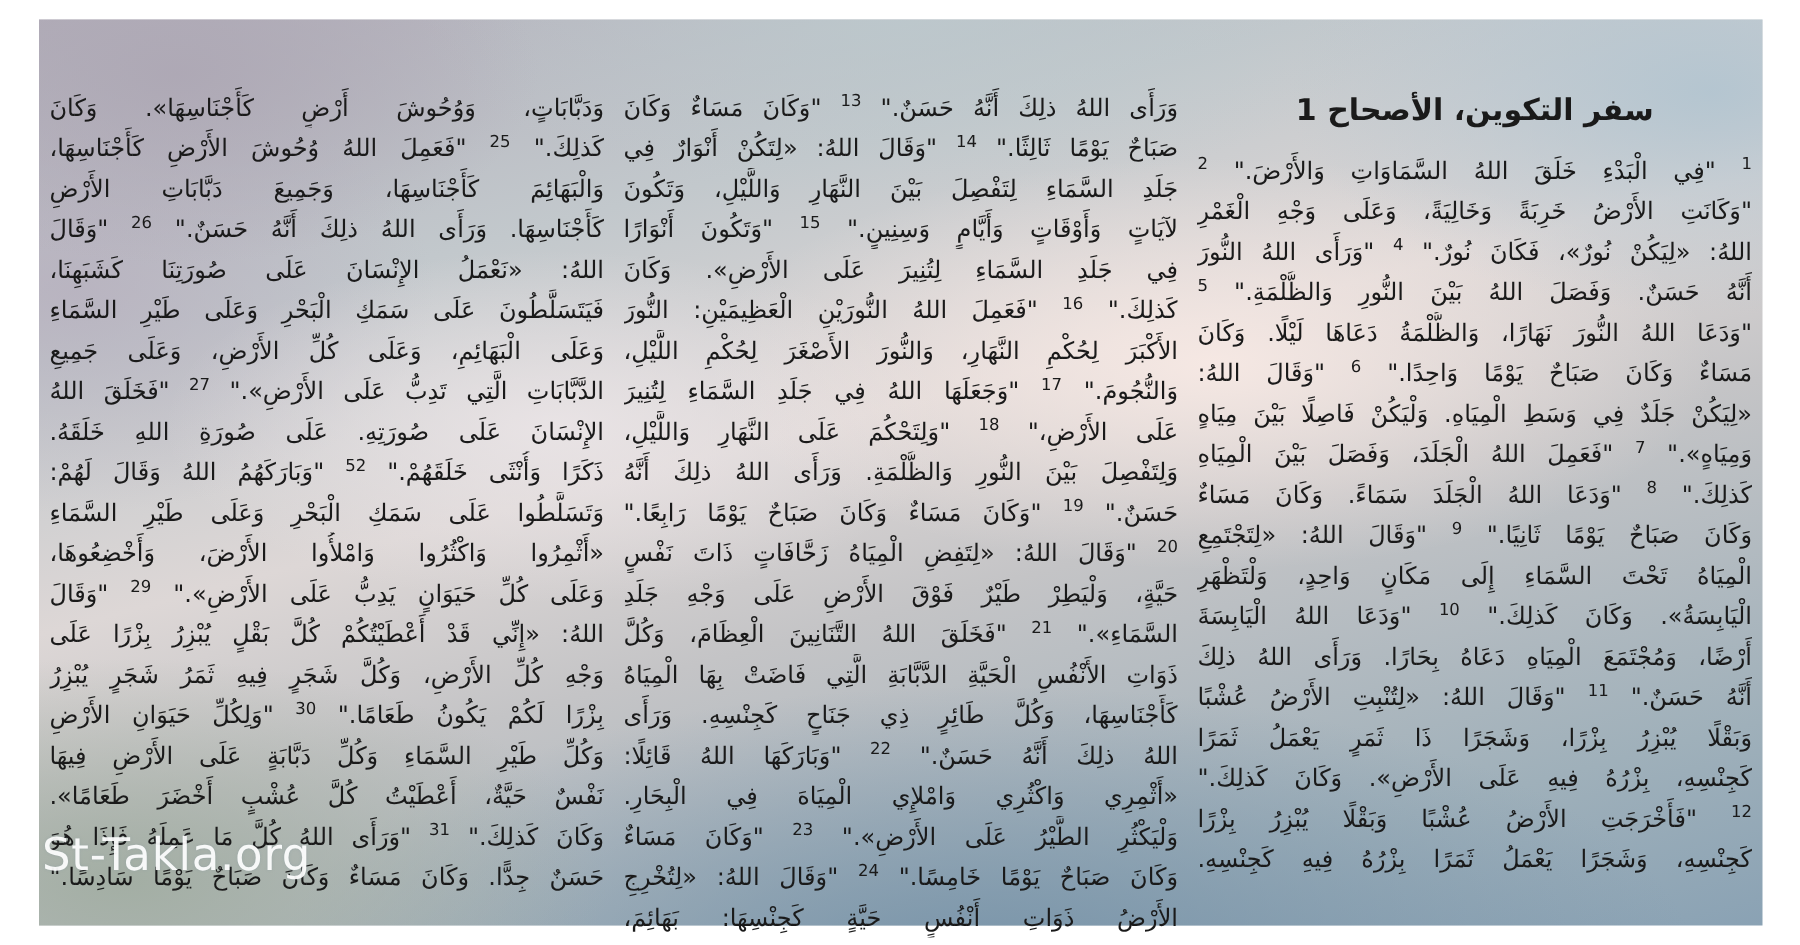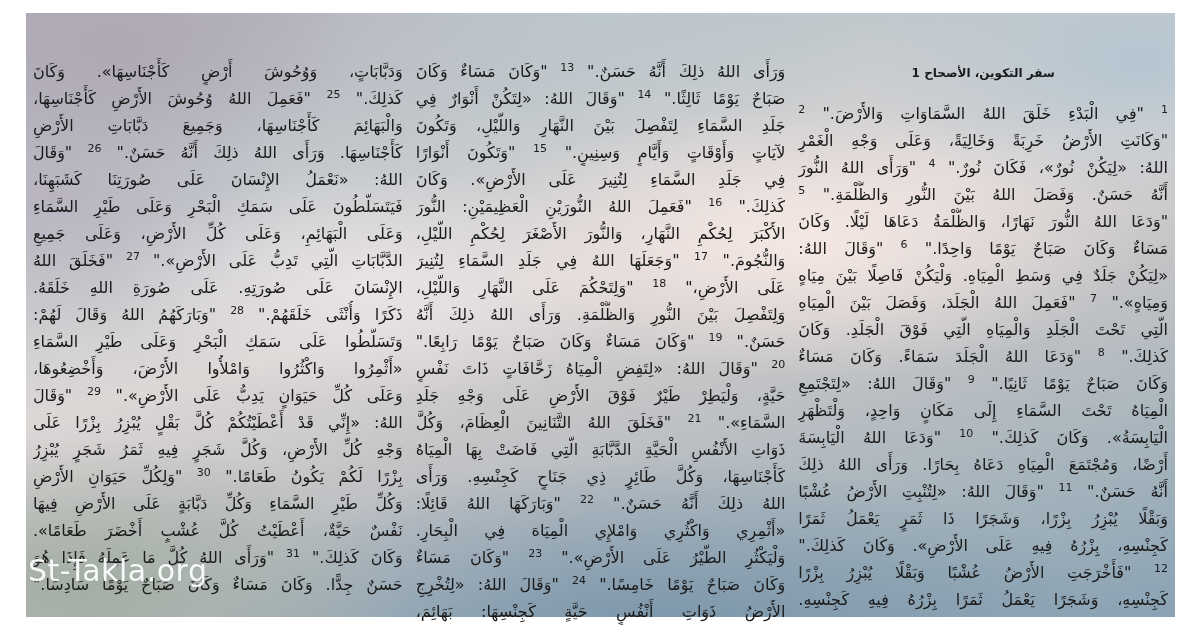--- a/index.html
+++ b/index.html
@@ -39,21 +39,21 @@
     padding: 5px 7px;
     display: flex;
     direction: rtl;            
     gap: 13px;
     color: #1a1a1a;
   }
   .column { flex: 1 1 0; min-width: 0; margin-top: 40px; }
   .title {
     direction: rtl;
     font-weight: bold;
-    font-size: 12px;
+    font-size: 20px;
     line-height: 30px;
     text-align: center;
     margin-bottom: 12px;
     white-space: nowrap;
     overflow: hidden;
   }
   .line {
     direction: rtl;
     unicode-bidi: plaintext;
     font-size: 16px;
@@ -88,21 +88,20 @@
       <div class="title">سفر التكوين، الأصحاح 1</div>
       <div class="lines">
           <div class="line"><sup>1</sup> "فِي الْبَدْءِ خَلَقَ اللهُ السَّمَاوَاتِ وَالأَرْضَ." <sup>2</sup></div>
           <div class="line">"وَكَانَتِ الأَرْضُ خَرِبَةً وَخَالِيَةً، وَعَلَى وَجْهِ الْغَمْرِ</div>
           <div class="line">اللهُ: «لِيَكُنْ نُورٌ»، فَكَانَ نُورٌ." <sup>4</sup> "وَرَأَى اللهُ النُّورَ</div>
           <div class="line">أَنَّهُ حَسَنٌ. وَفَصَلَ اللهُ بَيْنَ النُّورِ وَالظُّلْمَةِ." <sup>5</sup></div>
           <div class="line">"وَدَعَا اللهُ النُّورَ نَهَارًا، وَالظُّلْمَةُ دَعَاهَا لَيْلًا. وَكَانَ</div>
           <div class="line">مَسَاءٌ وَكَانَ صَبَاحٌ يَوْمًا وَاحِدًا." <sup>6</sup> "وَقَالَ اللهُ:</div>
           <div class="line">«لِيَكُنْ جَلَدٌ فِي وَسَطِ الْمِيَاهِ. وَلْيَكُنْ فَاصِلًا بَيْنَ مِيَاهٍ</div>
           <div class="line">وَمِيَاهٍ»." <sup>7</sup> "فَعَمِلَ اللهُ الْجَلَدَ، وَفَصَلَ بَيْنَ الْمِيَاهِ</div>
-          <div class="line">الَّتِي تَحْتَ الْجَلَدِ وَالْمِيَاهِ الَّتِي فَوْقَ الْجَلَدِ. وَكَانَ</div>
           <div class="line">كَذلِكَ." <sup>8</sup> "وَدَعَا اللهُ الْجَلَدَ سَمَاءً. وَكَانَ مَسَاءٌ</div>
           <div class="line">وَكَانَ صَبَاحٌ يَوْمًا ثَانِيًا." <sup>9</sup> "وَقَالَ اللهُ: «لِتَجْتَمِعِ</div>
           <div class="line">الْمِيَاهُ تَحْتَ السَّمَاءِ إِلَى مَكَانٍ وَاحِدٍ، وَلْتَظْهَرِ</div>
           <div class="line">الْيَابِسَةُ». وَكَانَ كَذلِكَ." <sup>10</sup> "وَدَعَا اللهُ الْيَابِسَةَ</div>
           <div class="line">أَرْضًا، وَمُجْتَمَعَ الْمِيَاهِ دَعَاهُ بِحَارًا. وَرَأَى اللهُ ذلِكَ</div>
           <div class="line">أَنَّهُ حَسَنٌ." <sup>11</sup> "وَقَالَ اللهُ: «لِتُنْبِتِ الأَرْضُ عُشْبًا</div>
           <div class="line">وَبَقْلًا يُبْزِرُ بِزْرًا، وَشَجَرًا ذَا ثَمَرٍ يَعْمَلُ ثَمَرًا</div>
           <div class="line">كَجِنْسِهِ، بِزْرُهُ فِيهِ عَلَى الأَرْضِ». وَكَانَ كَذلِكَ."</div>
           <div class="line"><sup>12</sup> "فَأَخْرَجَتِ الأَرْضُ عُشْبًا وَبَقْلًا يُبْزِرُ بِزْرًا</div>
           <div class="line">كَجِنْسِهِ، وَشَجَرًا يَعْمَلُ ثَمَرًا بِزْرُهُ فِيهِ كَجِنْسِهِ.</div>
@@ -137,21 +136,21 @@
       <div class="lines">
           <div class="line">وَدَبَّابَاتٍ، وَوُحُوشَ أَرْضٍ كَأَجْنَاسِهَا». وَكَانَ</div>
           <div class="line">كَذلِكَ." <sup>25</sup> "فَعَمِلَ اللهُ وُحُوشَ الأَرْضِ كَأَجْنَاسِهَا،</div>
           <div class="line">وَالْبَهَائِمَ كَأَجْنَاسِهَا، وَجَمِيعَ دَبَّابَاتِ الأَرْضِ</div>
           <div class="line">كَأَجْنَاسِهَا. وَرَأَى اللهُ ذلِكَ أَنَّهُ حَسَنٌ." <sup>26</sup> "وَقَالَ</div>
           <div class="line">اللهُ: «نَعْمَلُ الإِنْسَانَ عَلَى صُورَتِنَا كَشَبَهِنَا،</div>
           <div class="line">فَيَتَسَلَّطُونَ عَلَى سَمَكِ الْبَحْرِ وَعَلَى طَيْرِ السَّمَاءِ</div>
           <div class="line">وَعَلَى الْبَهَائِمِ، وَعَلَى كُلِّ الأَرْضِ، وَعَلَى جَمِيعِ</div>
           <div class="line">الدَّبَّابَاتِ الَّتِي تَدِبُّ عَلَى الأَرْضِ»." <sup>27</sup> "فَخَلَقَ اللهُ</div>
           <div class="line">الإِنْسَانَ عَلَى صُورَتِهِ. عَلَى صُورَةِ اللهِ خَلَقَهُ.</div>
-          <div class="line">ذَكَرًا وَأُنْثَى خَلَقَهُمْ." <sup>28</sup> "وَبَارَكَهُمُ اللهُ وَقَالَ لَهُمْ:</div>
+          <div class="line">ذَكَرًا وَأُنْثَى خَلَقَهُمْ." <sup>52</sup> "وَبَارَكَهُمُ اللهُ وَقَالَ لَهُمْ:</div>
           <div class="line">وَتَسَلَّطُوا عَلَى سَمَكِ الْبَحْرِ وَعَلَى طَيْرِ السَّمَاءِ</div>
           <div class="line">«أَثْمِرُوا وَاكْثُرُوا وَامْلأُوا الأَرْضَ، وَأَخْضِعُوهَا،</div>
           <div class="line">وَعَلَى كُلِّ حَيَوَانٍ يَدِبُّ عَلَى الأَرْضِ»." <sup>29</sup> "وَقَالَ</div>
           <div class="line">اللهُ: «إِنِّي قَدْ أَعْطَيْتُكُمْ كُلَّ بَقْلٍ يُبْزِرُ بِزْرًا عَلَى</div>
           <div class="line">وَجْهِ كُلِّ الأَرْضِ، وَكُلَّ شَجَرٍ فِيهِ ثَمَرُ شَجَرٍ يُبْزِرُ</div>
           <div class="line">بِزْرًا لَكُمْ يَكُونُ طَعَامًا." <sup>30</sup> "وَلِكُلِّ حَيَوَانِ الأَرْضِ</div>
           <div class="line">وَكُلِّ طَيْرِ السَّمَاءِ وَكُلِّ دَبَّابَةٍ عَلَى الأَرْضِ فِيهَا</div>
           <div class="line">نَفْسٌ حَيَّةٌ، أَعْطَيْتُ كُلَّ عُشْبٍ أَخْضَرَ طَعَامًا».</div>
           <div class="line">وَكَانَ كَذلِكَ." <sup>31</sup> "وَرَأَى اللهُ كُلَّ مَا عَمِلَهُ فَإِذَا هُوَ</div>
           <div class="line">حَسَنٌ جِدًّا. وَكَانَ مَسَاءٌ وَكَانَ صَبَاحٌ يَوْمًا سَادِسًا."</div>

